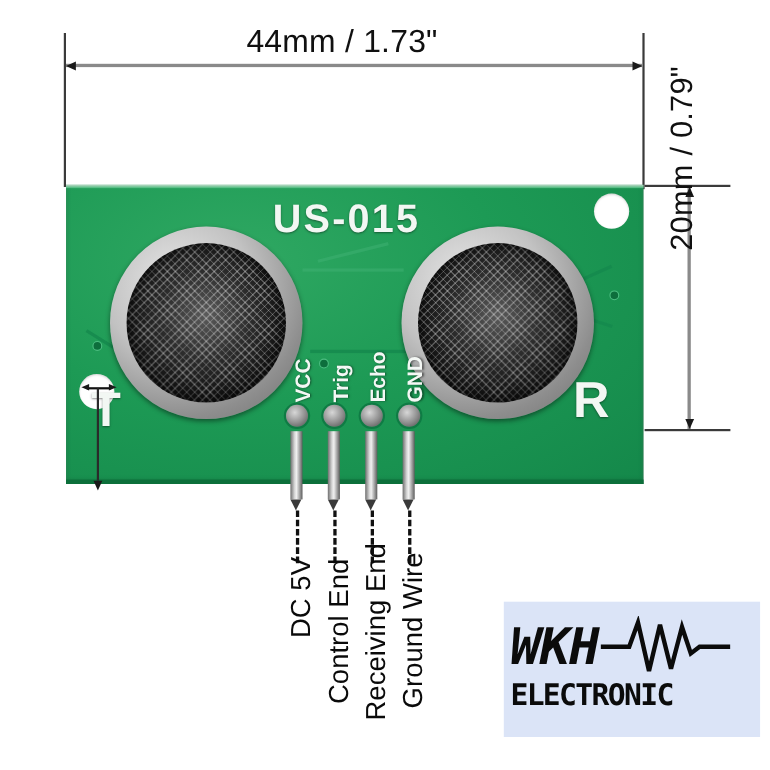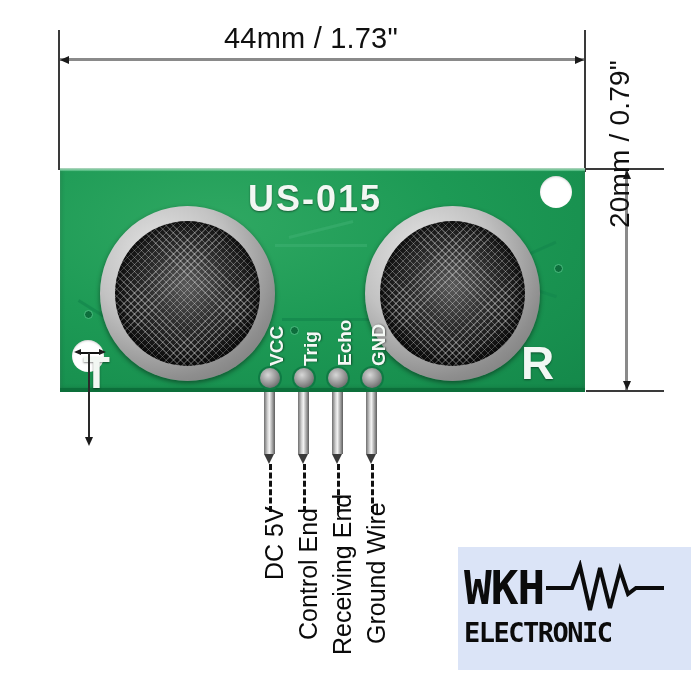--- a/index.html
+++ b/index.html
@@ -79,21 +79,21 @@
     font-size: 26px;
     letter-spacing: 0.2px;
   }
 
   
   #pcb {
     position: absolute;
     left: 60px;
     top: 168px;
     width: 525px;
-    height: 224px;
+    height: 272px;
     background:
       radial-gradient(ellipse at 30% 25%, #2fa862 0%, #1d9a55 45%, #14884a 100%);
     box-shadow: inset 0 -3px 5px rgba(0,0,0,0.25),
                 inset 0 2px 3px rgba(255,255,255,0.18);
   }
   #pcb-top-edge {
     position: absolute;
     left: 0; top: 0;
     width: 100%; height: 3px;
     background: linear-gradient(to bottom, #cfe0d4, #4bbd7e);
@@ -255,20 +255,21 @@
     background: #dbe4f7;
     overflow: hidden;
   }
   #logo-row-top {
     position: absolute;
     left: 0; top: 14px;
     width: 233px;
     height: 54px;
     display: flex;
     align-items: center;
+    font-style: italic;
   }
   #logo-wordmark {
     font-family: "DejaVu Sans Mono", monospace;
     font-size: 46px;
     font-weight: 700;
     color: #0b0b0b;
     letter-spacing: -1px;
     margin-left: 6px;
     line-height: 1;
   }

